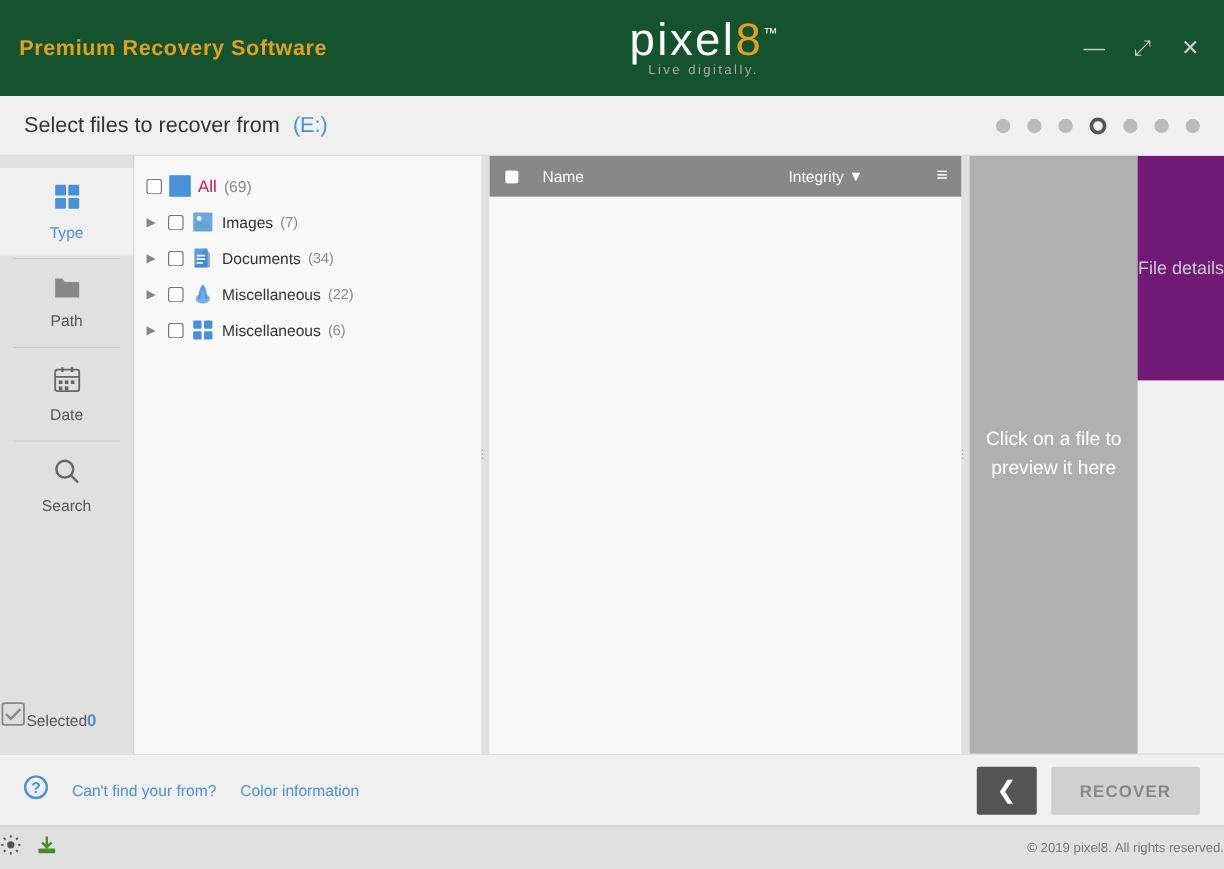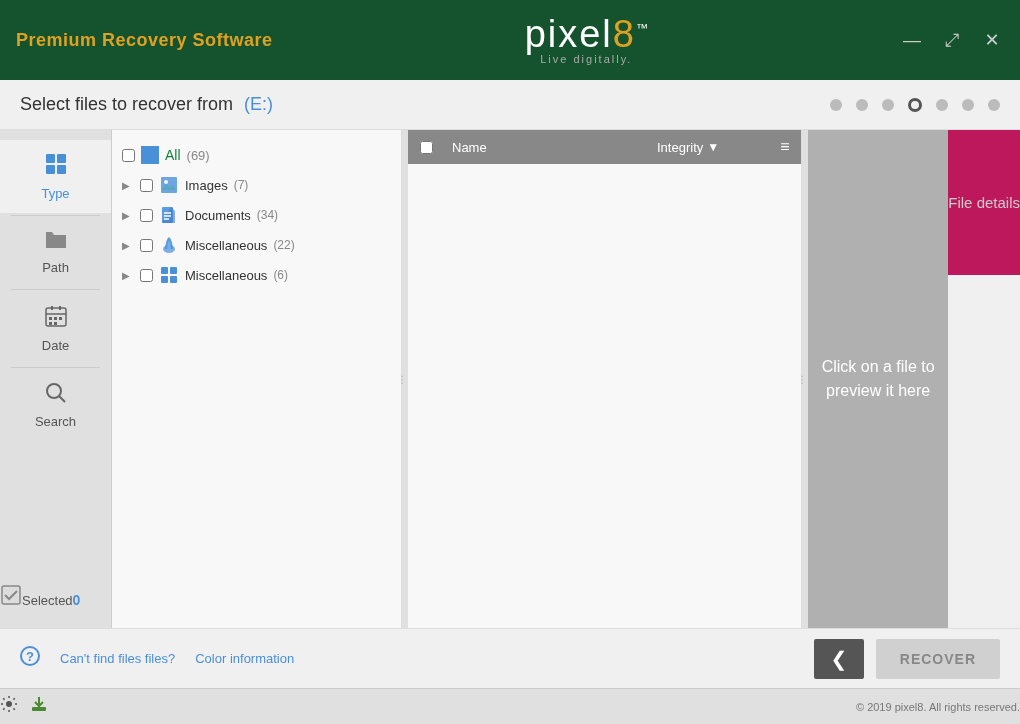--- a/index.html
+++ b/index.html
@@ -155,21 +155,21 @@
       background: #4a90d9;
       display: inline-block;
       font-size: 12px;
       color: #fff;
       display: flex;
       align-items: center;
       justify-content: center;
     }
     .all-label {
       font-size: 14px;
-      color: #15803d;
+      color: #be185d;
       font-weight: 500;
     }
     .all-count {
       color: #888;
       font-size: 13px;
     }
 
     .category-row {
       display: flex;
       align-items: center;
@@ -267,22 +267,22 @@
       background: #b0b0b0;
       display: flex;
       align-items: center;
       justify-content: center;
       text-align: center;
       color: #fff;
       font-size: 16px;
       line-height: 1.5;
     }
     .preview-bottom {
-      height: 145px;
-      background: #be185d;
+      height: 187px;
+      background: #701a75;
       display: flex;
       align-items: center;
       justify-content: center;
       color: #ccc;
       font-size: 15px;
     }
 
     
     .bottom-bar {
       background: #f0f0f0;
@@ -595,21 +595,21 @@
 </div>
 
 <div class="bottom-bar">
   <div class="bottom-left">
     <span class="help-icon">
       <svg width="20" height="20" viewBox="0 0 20 20">
         <circle cx="10" cy="10" r="9" stroke="#4a90d9" stroke-width="2" fill="none"></circle>
         <text x="10" y="15" text-anchor="middle" fill="#4a90d9" font-size="13" font-weight="bold">?</text>
       </svg>
     </span>
-    <a class="bottom-link">Can't find files files?</a>
+    <a class="bottom-link">Can't find your from?</a>
     <a class="bottom-link">Color information</a>
   </div>
   <div class="bottom-right">
     <button class="btn-back">❮</button>
     <button class="btn-recover">RECOVER</button>
   </div>
 </div>
 
 <div class="status-bar">
   <div class="status-icons">

